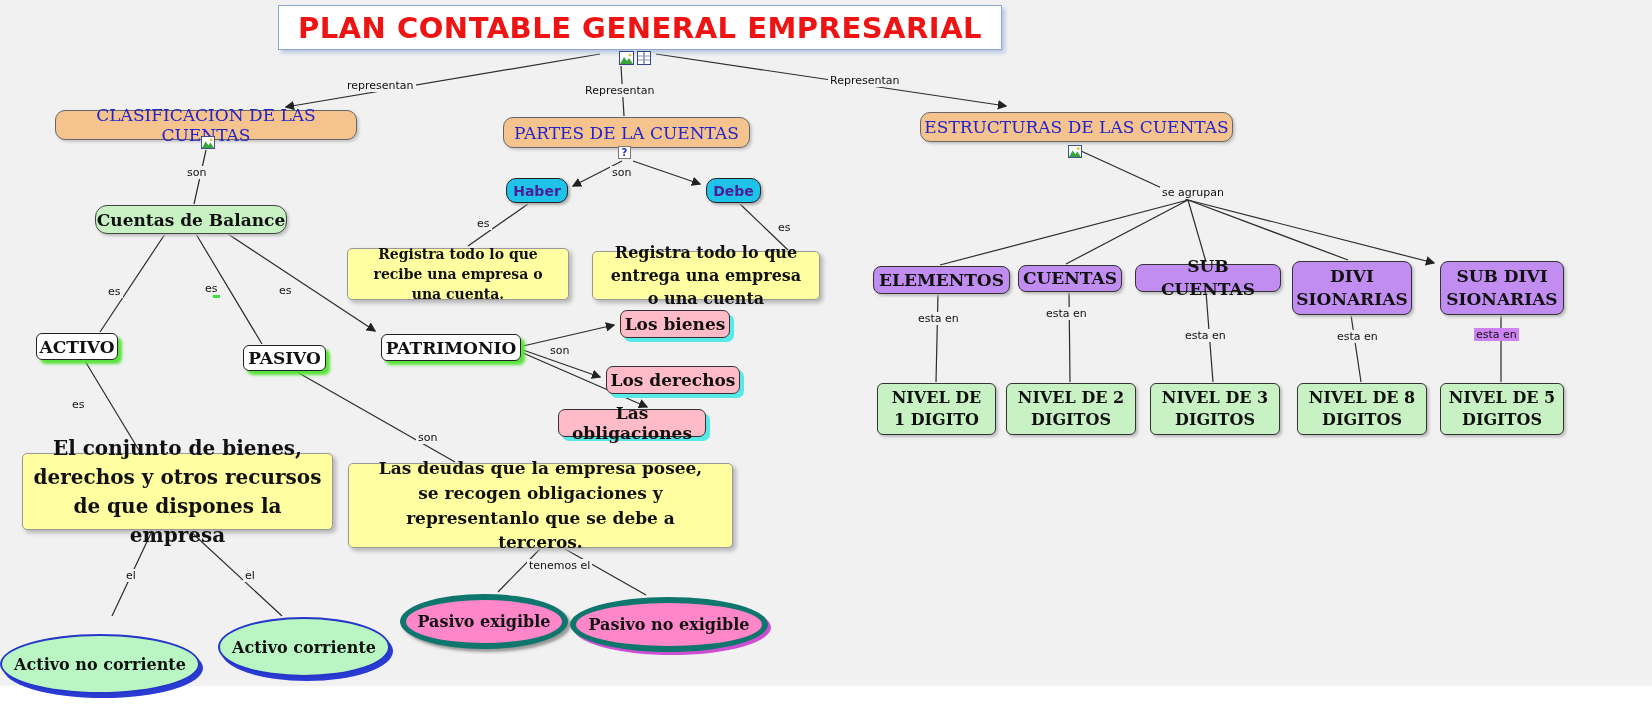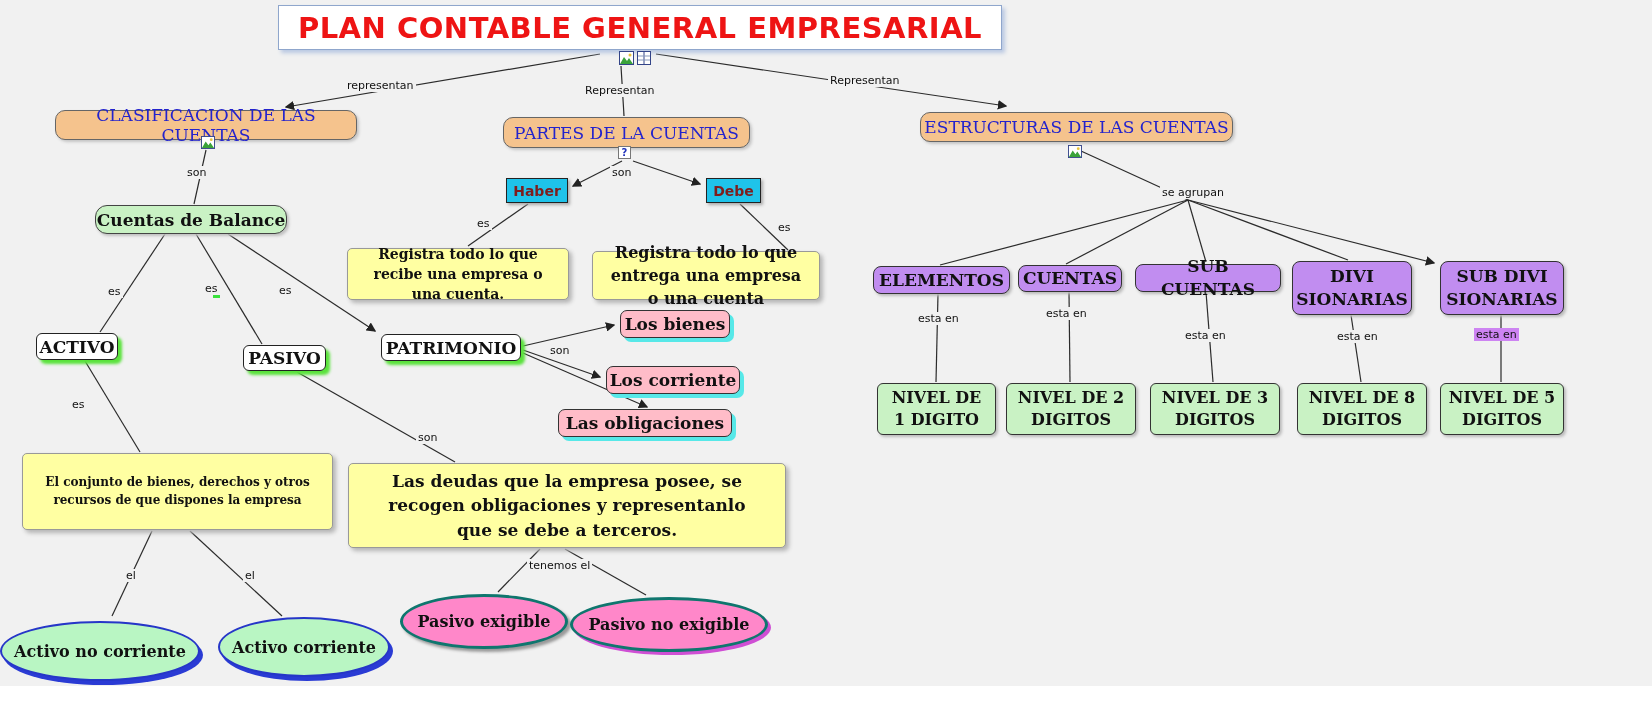--- a/index.html
+++ b/index.html
@@ -32,26 +32,26 @@
     background:#c9f2c4; border:1px solid #444; border-radius:12px;
     font-weight:bold; font-size:17px; color:#111; box-shadow:2px 2px 3px #c0c0c0;
   }
   .white-box {
     background:#ffffff; border:1px solid #222; border-radius:6px;
     font-weight:bold; font-size:17px; color:#111;
     box-shadow:4px 4px 3px #5ae23c;
   }
   .yellow-box {
     background:#ffffa2; border:1px solid #999; border-radius:5px;
-    font-weight:bold; font-size:12px; color:#111;
+    font-weight:bold; font-size:20px; color:#111;
     box-shadow:3px 3px 4px #b5b5b5; padding:6px 10px; line-height:1.45;
   }
   .cyan-box {
-    background:#1fc3ea; border:1px solid #222; border-radius:0;
-    font-weight:bold; font-size:14px; color:#7f1d1d;
+    background:#1fc3ea; border:1px solid #222; border-radius:10px;
+    font-weight:bold; font-size:14px; color:#4c1d95;
     box-shadow:2px 2px 3px #aaa; font-family:"DejaVu Sans", sans-serif;
   }
   .pink-box {
     background:#ffbcc8; border:1px solid #333; border-radius:7px;
     font-weight:bold; font-size:17px; color:#111;
     box-shadow:4px 4px 0 #57e8e8;
   }
   .purple-box {
     background:#c18df0; border:1px solid #333; border-radius:8px;
     font-weight:bold; font-size:17px; color:#111;
@@ -61,21 +61,21 @@
     background:#c9f2c4; border:1px solid #333; border-radius:6px;
     font-weight:bold; font-size:16px; color:#111;
     box-shadow:2px 2px 3px #bbb; line-height:1.4; padding:2px 6px;
   }
   .ellipse-green {
     background:#b9f6c3; border:2px solid #2636c8; border-radius:50%;
     font-weight:bold; font-size:16px; color:#111;
     box-shadow:3px 4px 0 #2a3bd4;
   }
   .ellipse-pink {
-    background:#ff87c9; border:3px solid #0f766e; border-radius:50%;
+    background:#ff87c9; border:6px solid #0f766e; border-radius:50%;
     font-weight:bold; font-size:16px; color:#111;
     box-shadow:3px 3px 3px #999;
   }
   .ellipse-pink2 { box-shadow:3px 3px 0 #cf4fd4; }
 
   .link-label {
     position:absolute; z-index:3;
     font-family:"DejaVu Sans", sans-serif; font-size:11px; color:#111;
     background:#f1f1f1; padding:0 2px; white-space:nowrap; cursor:default;
   }
@@ -176,31 +176,31 @@
 </span>
 
 <div class="node green-box" style="left:95px;top:205px;width:192px;height:29px">Cuentas de Balance</div>
 
 <div class="node white-box" style="left:36px;top:333px;width:82px;height:27px">ACTIVO</div>
 <div class="node white-box" style="left:243px;top:345px;width:83px;height:26px">PASIVO</div>
 <div class="handle" style="left:213px;top:287px"></div>
 <div class="node white-box" style="left:381px;top:334px;width:140px;height:27px">PATRIMONIO</div>
 
 <div class="node yellow-box" style="left:22px;top:453px;width:311px;height:77px">El conjunto de bienes, derechos y otros recursos de que dispones la empresa</div>
-<div class="node yellow-box" style="left:348px;top:463px;width:438px;height:85px;font-size:17px;padding:16px 22px">Las deudas que la empresa posee, se recogen obligaciones y representanlo que se debe a terceros.</div>
-
-<div class="node ellipse-green" style="left:0px;top:621px;width:200px;height:60px">Activo no corriente</div>
+<div class="node yellow-box" style="left:348px;top:463px;width:385px;height:85px;font-size:17px;padding:16px 22px">Las deudas que la empresa posee, se recogen obligaciones y representanlo que se debe a terceros.</div>
+
+<div class="node ellipse-green" style="left:0px;top:634px;width:200px;height:60px">Activo no corriente</div>
 <div class="node ellipse-green" style="left:218px;top:617px;width:172px;height:60px">Activo corriente</div>
 
 <div class="node ellipse-pink" style="left:400px;top:594px;width:168px;height:55px">Pasivo exigible</div>
 <div class="node ellipse-pink ellipse-pink2" style="left:570px;top:597px;width:198px;height:55px">Pasivo no exigible</div>
 
 <div class="node pink-box" style="left:620px;top:310px;width:110px;height:28px">Los bienes</div>
-<div class="node pink-box" style="left:606px;top:366px;width:134px;height:28px">Los corriente</div>
-<div class="node pink-box" style="left:558px;top:409px;width:174px;height:28px">Las obligaciones</div>
+<div class="node pink-box" style="left:606px;top:366px;width:134px;height:28px">Los derechos</div>
+<div class="node pink-box" style="left:558px;top:409px;width:148px;height:28px">Las obligaciones</div>
 
 <div class="node cyan-box" style="left:506px;top:178px;width:62px;height:25px">Haber</div>
 <div class="node cyan-box" style="left:706px;top:178px;width:55px;height:25px">Debe</div>
 
 <div class="node yellow-box" style="left:347px;top:248px;width:222px;height:52px;font-size:14px">Registra todo lo que recibe una empresa o una cuenta.</div>
 <div class="node yellow-box" style="left:592px;top:251px;width:228px;height:49px;font-size:16px">Registra todo lo que entrega una empresa o una cuenta</div>
 
 <div class="node purple-box" style="left:873px;top:266px;width:137px;height:28px">ELEMENTOS</div>
 <div class="node purple-box" style="left:1018px;top:265px;width:104px;height:27px">CUENTAS</div>
 <div class="node purple-box" style="left:1135px;top:264px;width:146px;height:28px">SUB CUENTAS</div>

